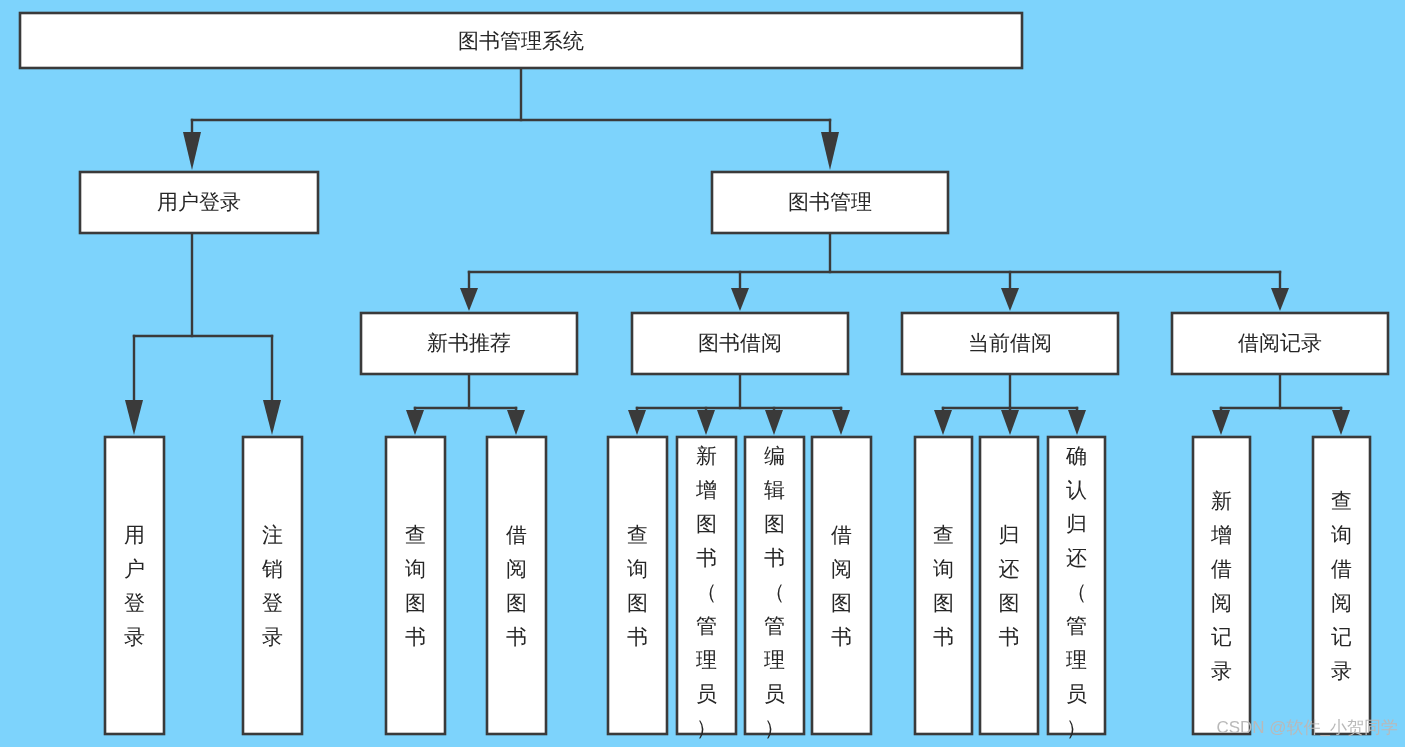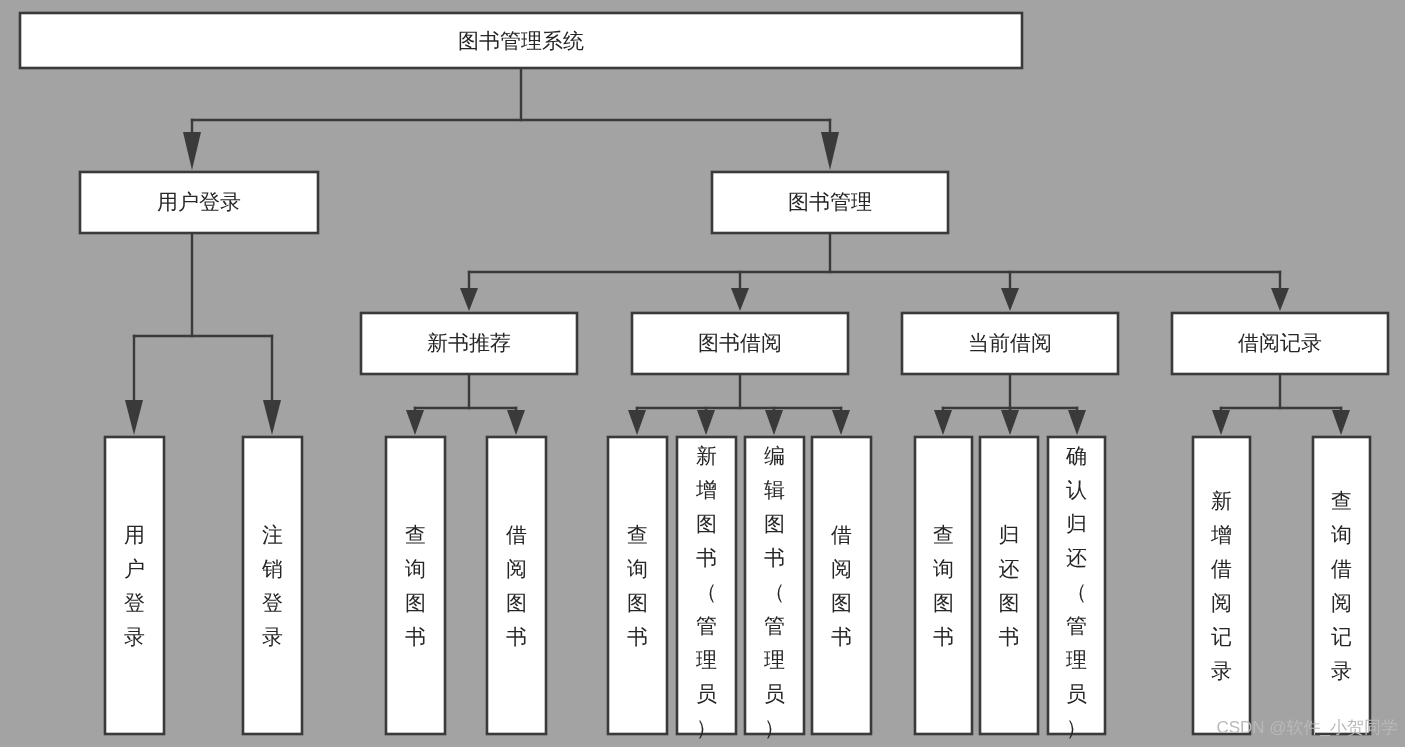--- a/index.html
+++ b/index.html
@@ -10,21 +10,21 @@
   body {
     width: 1405px;
     height: 747px;
     font-family: "Liberation Sans", "DejaVu Sans", sans-serif;
     overflow: hidden;
   }
   #diagram-root {
     position: relative;
     width: 1405px;
     height: 747px;
-    background: #a3a3a3;
+    background: #7dd3fc;
   }
   svg.diagram-svg {
     position: absolute;
     top: 0;
     left: 0;
     width: 1405px;
     height: 747px;
   }
   .node-box {
     fill: #ffffff;

